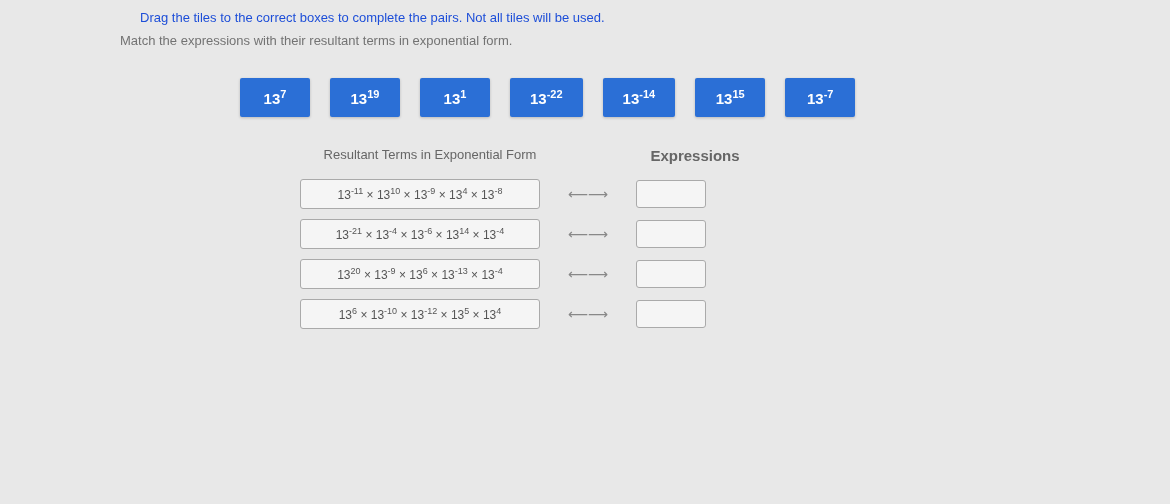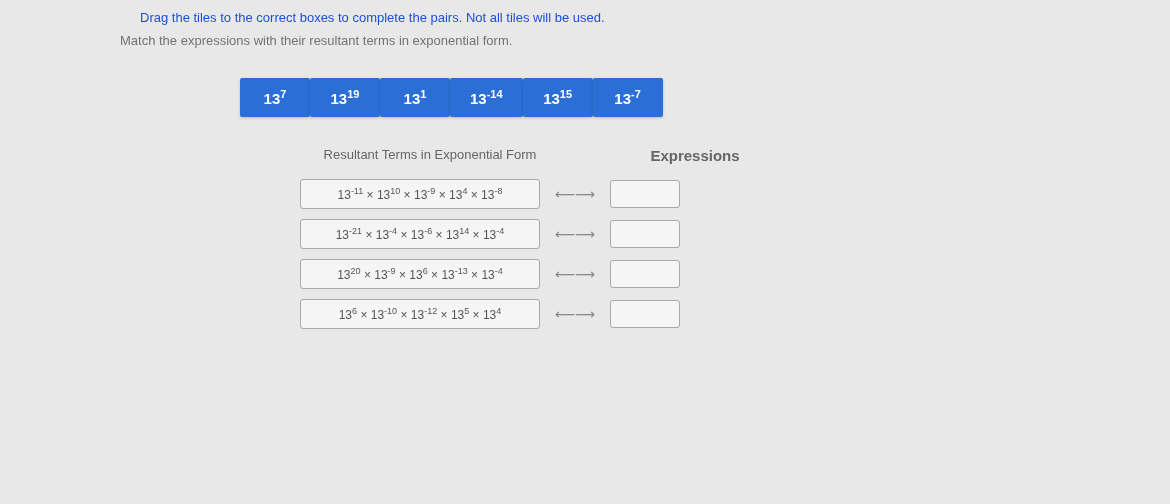--- a/index.html
+++ b/index.html
@@ -24,20 +24,21 @@
     }
     .subinstructions {
       font-size: 13px;
       color: #737373;
       margin-bottom: 30px;
       margin-left: 80px;
     }
     .tiles-container {
       display: flex;
       flex-wrap: wrap;
+      gap: 20px;
       margin-left: 200px;
       margin-bottom: 30px;
       width: 700px;
     }
     .tile {
       background: #2b6fd6;
       color: #fff;
       padding: 10px 20px;
       font-size: 15px;
       font-weight: bold;
@@ -69,20 +70,21 @@
       text-align: center;
       font-weight: bold;
       font-size: 15px;
       color: #666;
       margin-left: 60px;
     }
     .match-row {
       display: flex;
       align-items: center;
       margin-bottom: 10px;
+      gap: 13px;
     }
     .expr-box {
       border: 1px solid #aaa;
       background: #f5f5f5;
       padding: 6px 10px;
       font-size: 12px;
       width: 240px;
       text-align: center;
       border-radius: 3px;
     }
@@ -106,20 +108,21 @@
 </head>
 <body>
 
 <div class="instructions">Drag the tiles to the correct boxes to complete the pairs. Not all tiles will be used.</div>
 <div class="subinstructions">Match the expressions with their resultant terms in exponential form.</div>
 
 <div class="tiles-container">
   <div class="tile"><span>13</span><sup>7</sup></div>
   <div class="tile"><span>13</span><sup>19</sup></div>
   <div class="tile"><span>13</span><sup>1</sup></div>
+  <div class="tile"><span>13</span><sup>-22</sup></div>
   <div class="tile"><span>13</span><sup>-14</sup></div>
   <div class="tile"><span>13</span><sup>15</sup></div>
   <div class="tile"><span>13</span><sup>-7</sup></div>
 </div>
 
 <div class="match-area">
   <div class="headers">
     <div class="header-left">Resultant Terms in Exponential Form</div>
     <div class="header-right">Expressions</div>
   </div>

